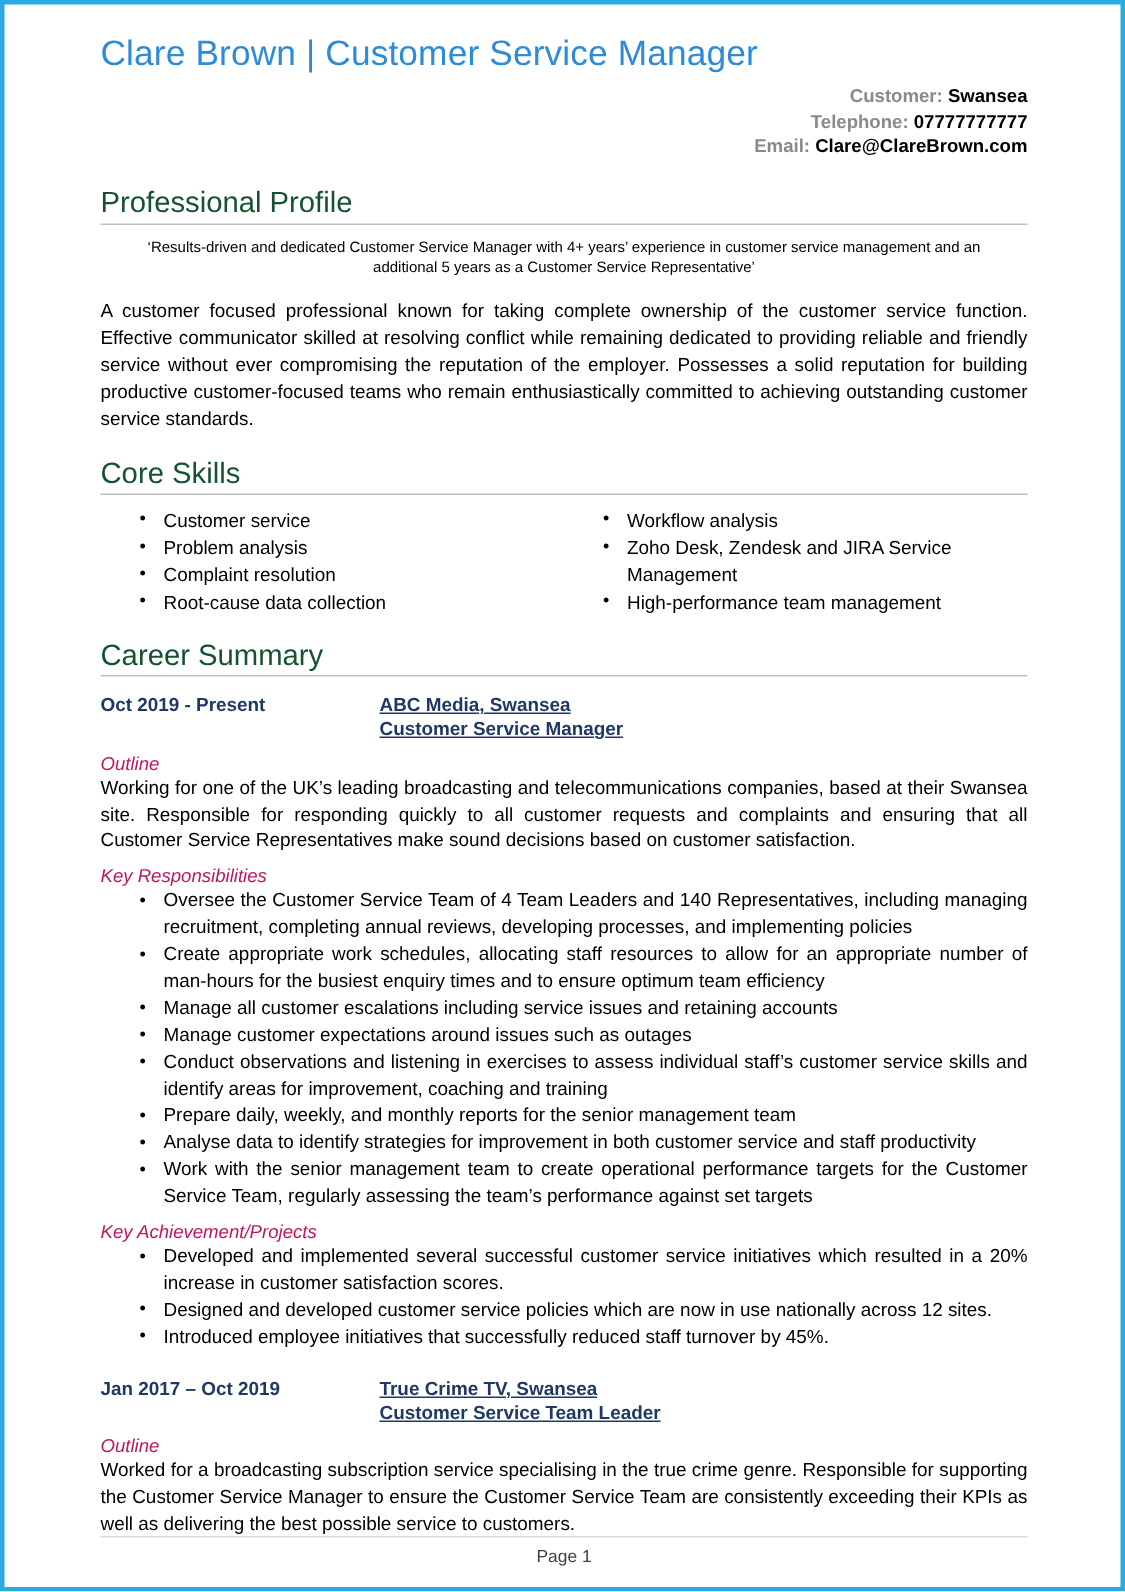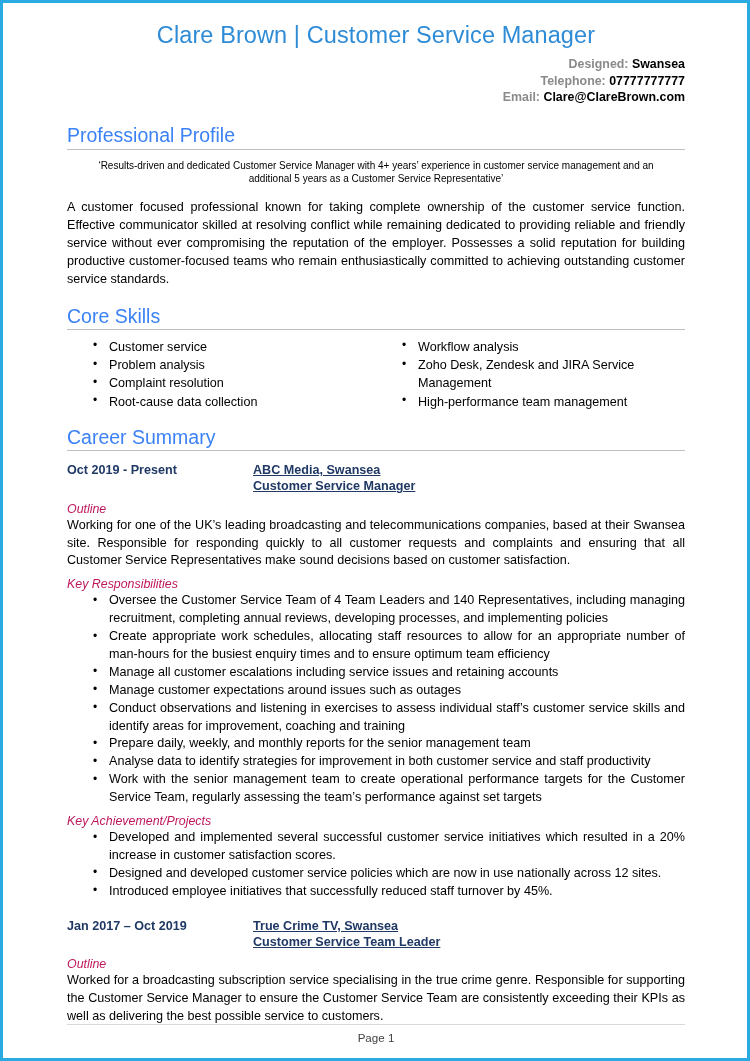--- a/index.html
+++ b/index.html
@@ -22,21 +22,21 @@
   .inner {
     position: absolute;
     left: 0; right: 0;
     top: 0;
     padding: 18px 62px 0 64px;
     box-sizing: border-box;
   }
 
   
   .cv-title {
-    text-align: center;
+    text-align: left;
     color: #2E8BD6;
     font-size: 23.5px;
     font-weight: 400;
     letter-spacing: 0.1px;
     line-height: 1.2;
     margin: 0 0 7px 0;
     white-space: nowrap;
   }
   .contact-line {
     text-align: right;
@@ -49,21 +49,21 @@
     color: #8a8a8a;
     font-weight: bold;
   }
   .contact-value {
     color: #000000;
     font-weight: bold;
   }
 
   
   .section-heading {
-    color: #3b82f6;
+    color: #14532d;
     font-size: 19.5px;
     font-weight: 400;
     line-height: 1.1;
     margin: 0;
     padding: 0 0 2px 0;
     border-bottom: 1.6px solid #bfbfbf;
   }
   .sec-profile  { margin-top: 20px; }
   .sec-skills   { margin-top: 17px; }
   .sec-career   { margin-top: 16px; }
@@ -182,21 +182,21 @@
 </head>
 <body>
 
 <div class="page">
   <div class="inner">
 
     <div>
       <div class="cv-title">Clare Brown | Customer Service Manager</div>
 
       <div class="contact-line">
-        <span class="contact-label">Designed:</span>
+        <span class="contact-label">Customer:</span>
         <span class="contact-value">Swansea</span>
       </div>
       <div class="contact-line">
         <span class="contact-label">Telephone:</span>
         <span class="contact-value">07777777777</span>
       </div>
       <div class="contact-line">
         <span class="contact-label">Email:</span>
         <span class="contact-value">Clare@ClareBrown.com</span>
       </div>

